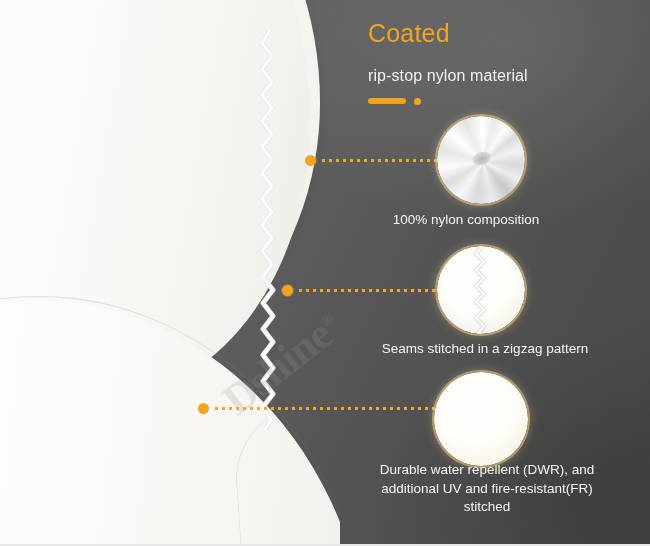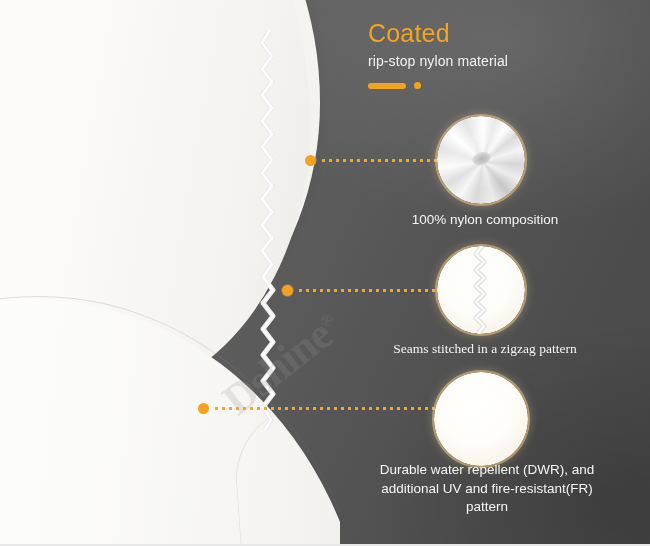--- a/index.html
+++ b/index.html
@@ -142,24 +142,24 @@
   }
   .heading-title {
     font-size: 25px;
     font-weight: normal;
     color: #f3a41f;
     line-height: 1.1;
     letter-spacing: 0.2px;
     margin: 0;
   }
   .heading-sub {
-    font-size: 14px;
+    font-size: 16px;
     color: #f2f2f2;
     line-height: 1.25;
-    margin: 5px 0 0 0;
+    margin: 18px 0 0 0;
     letter-spacing: 0.1px;
   }
   .heading-rule {
     margin-top: 12px;
     display: flex;
     align-items: center;
     gap: 8px;
   }
   .rule-bar {
     width: 38px;
@@ -327,35 +327,35 @@
     <span class="connector-dot"></span>
     <span class="connector-line"></span>
   </div>
 
   <div class="callout">
     <div class="callout-circle" style="left:437px; top:116px; width:88px; height:88px;">
       <div class="swatch swatch-swirl"></div>
       <div class="swirl-core"></div>
       <div class="swirl-shade"></div>
     </div>
-    <div class="callout-caption" style="left:370px; top:211px; width:230px;">100% nylon composition</div>
+    <div class="callout-caption" style="left:351px; top:211px; width:230px;">100% nylon composition</div>
   </div>
 
   <div class="callout">
     <div class="callout-circle" style="left:437px; top:246px; width:88px; height:88px;">
       <div class="swatch swatch-stitch">
         <svg width="26" height="88" viewBox="0 0 26 88">
           <path d="M14 0 L8 8 L16 16 L8 24 L16 32 L8 40 L16 48 L8 56 L16 64 L8 72 L16 80 L10 88" fill="none" stroke="#e2e2e2" stroke-width="5" stroke-linejoin="round"></path>
           <path d="M14 0 L8 8 L16 16 L8 24 L16 32 L8 40 L16 48 L8 56 L16 64 L8 72 L16 80 L10 88" fill="none" stroke="#fbfbfb" stroke-width="2.3" stroke-linejoin="round"></path>
         </svg>
       </div>
     </div>
-    <div class="callout-caption" style="left:360px; top:340px; width:250px;font-family:Liberation Serif, serif;">Seams stitched in a zigzag pattern</div>
+    <div class="callout-caption" style="left:360px; top:340px; width:250px;">Seams stitched in a zigzag pattern</div>
   </div>
 
   <div class="callout">
     <div class="callout-circle" style="left:434px; top:372px; width:94px; height:94px;">
       <div class="swatch swatch-plain"></div>
     </div>
-    <div class="callout-caption" style="left:363px; top:461px; width:248px;">Durable water repellent (DWR), and additional UV and fire-resistant(FR) pattern</div>
+    <div class="callout-caption" style="left:363px; top:461px; width:248px;">Durable water repellent (DWR), and additional UV and fire-resistant(FR) stitched</div>
   </div>
 
 </div>
 
 </body></html>

